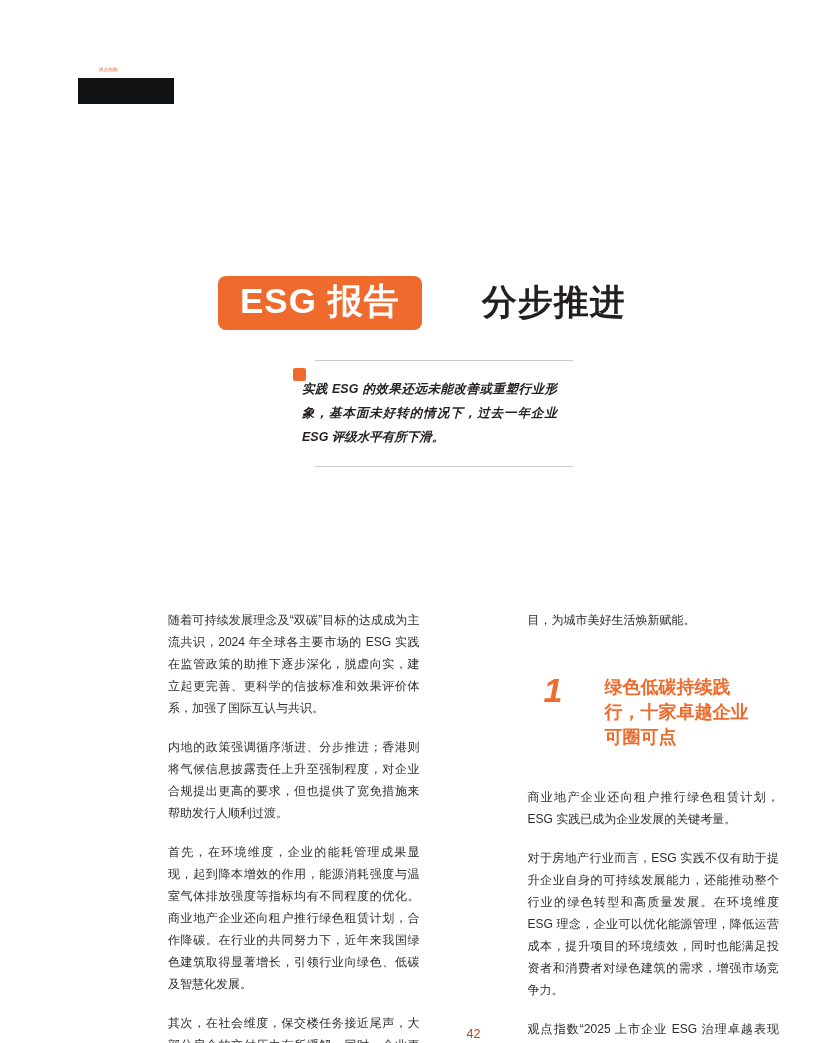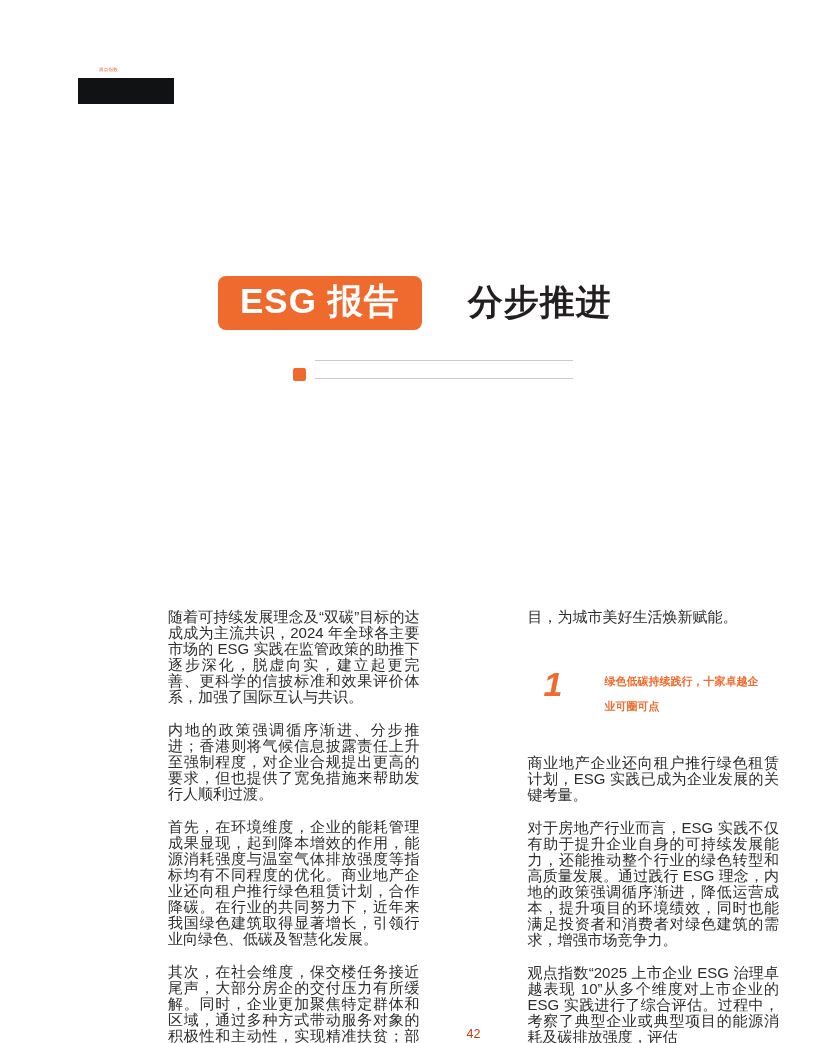--- a/index.html
+++ b/index.html
@@ -46,21 +46,21 @@
     white-space: nowrap;
   }
 
   
   .hero {
     position: absolute;
     top: 196px;
     left: 138px;
     display: flex;
     align-items: center;
-    gap: 14px;
+    gap: 28px;
   }
   .hero-badge {
     background: #ee6b2d;
     color: #ffffff;
     font-size: 35px;
     font-weight: bold;
     letter-spacing: 1px;
     padding: 7px 22px 10px 22px;
     border-radius: 8px;
     line-height: 1.05;
@@ -119,22 +119,22 @@
     position: absolute;
     top: 513px;
     left: 72px;
     width: 675px;
     display: flex;
     gap: 44px;
   }
   .col { width: 315px; }
   .col p {
     color: #2d2d2f;
-    font-size: 15px;
-    line-height: 16px;
+    font-size: 12px;
+    line-height: 22px;
     text-align: justify;
     margin-bottom: 17px;
   }
 
   
   .sec-head {
     display: flex;
     align-items: flex-start;
     gap: 10px;
     margin-top: 26px;
@@ -143,21 +143,21 @@
   .sec-num {
     color: #ee6b2d;
     font-size: 34px;
     font-style: italic;
     font-weight: bold;
     line-height: 34px;
     flex: 0 0 auto;
   }
   .sec-title {
     color: #ee6b2d;
-    font-size: 11px;
+    font-size: 18px;
     font-weight: bold;
     line-height: 25px;
     padding-top: 2px;
   }
 
   
   .page-num {
     position: absolute;
     bottom: 34px;
     left: 0;
@@ -178,20 +178,21 @@
   </div>
 
   <div class="hero">
     <div class="hero-badge">ESG 报告</div>
     <div class="hero-rest">分步推进</div>
   </div>
 
   <div class="quote-wrap">
     <div class="quote-dot"></div>
     <div class="quote-rule-top"></div>
+    <div class="quote-text">实践 ESG 的效果还远未能改善或重塑行业形象，基本面未好转的情况下，过去一年企业 ESG 评级水平有所下滑。</div>
     <div class="quote-rule-bottom"></div>
   </div>
 
   <div class="columns">
 
     <div class="col">
       <p>随着可持续发展理念及“双碳”目标的达成成为主流共识，2024 年全球各主要市场的 ESG 实践在监管政策的助推下逐步深化，脱虚向实，建立起更完善、更科学的信披标准和效果评价体系，加强了国际互认与共识。</p>
       <p>内地的政策强调循序渐进、分步推进；香港则将气候信息披露责任上升至强制程度，对企业合规提出更高的要求，但也提供了宽免措施来帮助发行人顺利过渡。</p>
       <p>首先，在环境维度，企业的能耗管理成果显现，起到降本增效的作用，能源消耗强度与温室气体排放强度等指标均有不同程度的优化。商业地产企业还向租户推行绿色租赁计划，合作降碳。在行业的共同努力下，近年来我国绿色建筑取得显著增长，引领行业向绿色、低碳及智慧化发展。</p>
       <p>其次，在社会维度，保交楼任务接近尾声，大部分房企的交付压力有所缓解。同时，企业更加聚焦特定群体和区域，通过多种方式带动服务对象的积极性和主动性，实现精准扶贫；部分头部央国企还会承担保障性住房和城市更新项</p>
@@ -199,21 +200,21 @@
 
     <div class="col">
       <p>目，为城市美好生活焕新赋能。</p>
 
       <div class="sec-head">
         <div class="sec-num">1</div>
         <div class="sec-title">绿色低碳持续践行，十家卓越企业可圈可点</div>
       </div>
 
       <p>商业地产企业还向租户推行绿色租赁计划，ESG 实践已成为企业发展的关键考量。</p>
-      <p>对于房地产行业而言，ESG 实践不仅有助于提升企业自身的可持续发展能力，还能推动整个行业的绿色转型和高质量发展。通过践行 ESG 理念，内地的政策强调循序渐进，降低运营成本，提升项目的环境绩效，同时也能满足投资者和消费者对绿色建筑的需求，增强市场竞争力。</p>
+      <p>对于房地产行业而言，ESG 实践不仅有助于提升企业自身的可持续发展能力，还能推动整个行业的绿色转型和高质量发展。在环境维度 ESG 理念，企业可以优化能源管理，降低运营成本，提升项目的环境绩效，同时也能满足投资者和消费者对绿色建筑的需求，增强市场竞争力。</p>
       <p>观点指数“2025 上市企业 ESG 治理卓越表现 10”从多个维度对上市企业的 ESG 实践进行了综合评估。过程中，考察了典型企业或典型项目的能源消耗及碳排放强度，评估</p>
     </div>
 
   </div>
 
   <div class="page-num">42</div>
 
 </div>
 
 </body></html>

